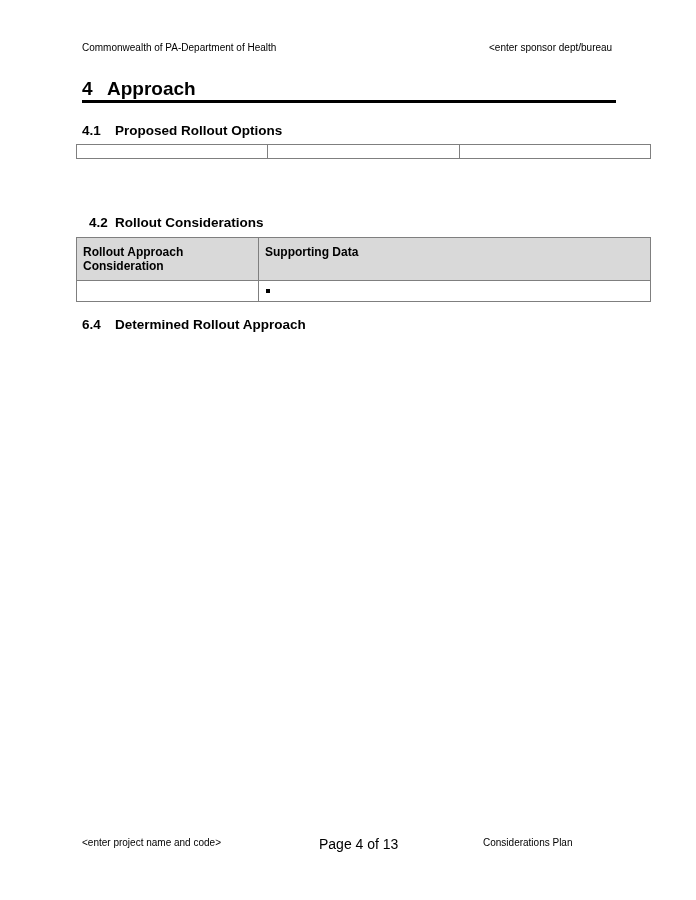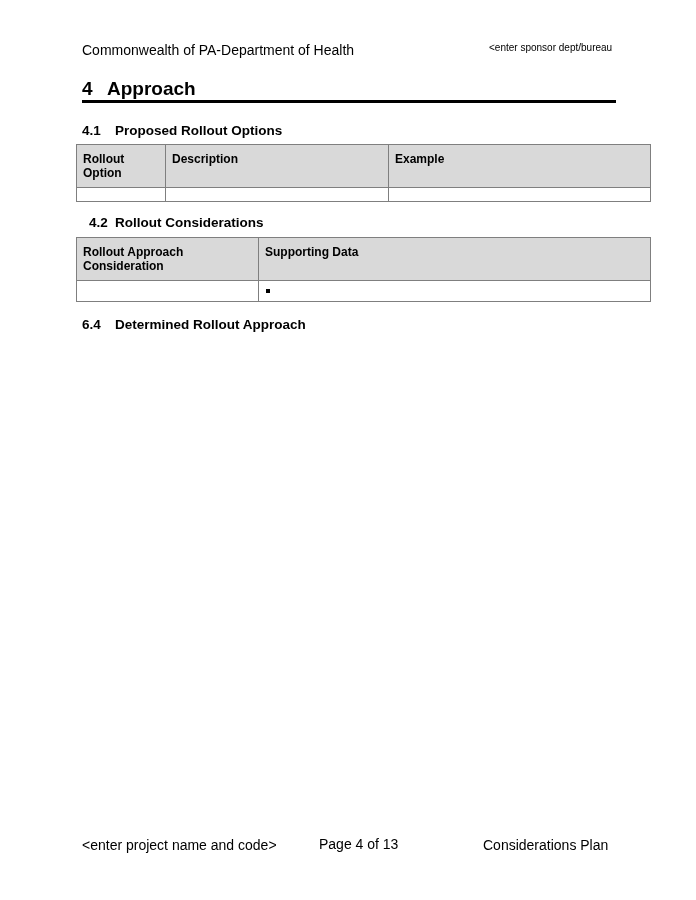--- a/index.html
+++ b/index.html
@@ -1,51 +1,46 @@
 <!DOCTYPE html>
 <html><head>
 <meta charset="utf-8">
 <style>
   html, body { margin: 0; padding: 0; background: #ffffff; }
   body { width: 696px; height: 900px; position: relative; font-family: "Liberation Sans", sans-serif; color: #000; overflow: hidden; }
-  .hdr-left { position: absolute; left: 82px; top: 42px; font-size: 14px; }
+  .hdr-left { position: absolute; left: 82px; top: 42px; font-size: 10px; }
   .hdr-right { position: absolute; left: 489px; top: 42px; font-size: 10px; }
   .h1 { position: absolute; left: 82px; top: 79px; width: 534px; font-size: 19px; font-weight: bold; border-bottom: 3px solid #000; padding-bottom: 1px; line-height: 20px; }
   .h1 .num { display: inline-block; width: 25px; }
   .h2 { position: absolute; left: 82px; font-size: 13.5px; font-weight: bold; line-height: 16px; }
   .h2 .num { display: inline-block; width: 33px; }
   table { position: absolute; left: 76px; border-collapse: collapse; font-size: 12px; }
   td, th { border: 1px solid #7f7f7f; text-align: left; vertical-align: top; padding: 7px 6px 0 6px; font-weight: bold; line-height: 14px; }
   th { background: #d9d9d9; }
   tr.body td { height: 13px; padding: 0 6px; font-weight: normal; }
   .bullet { display: inline-block; width: 4px; height: 4px; background: #000; margin-top: 8px; margin-left: 1px; }
-  .ftr { position: absolute; top: 837px; font-size: 14px; }
+  .ftr { position: absolute; top: 837px; font-size: 10px; }
   .ftr-center { position: absolute; left: 319px; top: 836px; font-size: 14px; }
 </style>
 </head>
 <body>
 
 <div class="hdr-left">Commonwealth of PA-Department of Health</div>
 <div class="hdr-right">&lt;enter sponsor dept/bureau</div>
 
 <div class="h1">
   <span class="num">4</span><span>Approach</span>
 </div>
 
 <div class="h2" style="top:123px;">
   <span class="num">4.1</span><span>Proposed Rollout Options</span>
 </div>
 
 <table style="top:144px; width:575px;">
   <tbody>
-      <tr style="height:43px;">
-    <th style="width:76px;">Rollout Option</th>
-    <th style="width:210px;">Description</th>
-    <th>Example</th>
-  </tr>
   <tr class="body">
     <td></td>
     <td></td>
     <td></td>
   </tr>
 </tbody>
   </table>
 
 <div class="h2" style="top:215px;text-align:center;">
   <span class="num">4.2</span><span>Rollout Considerations</span>

